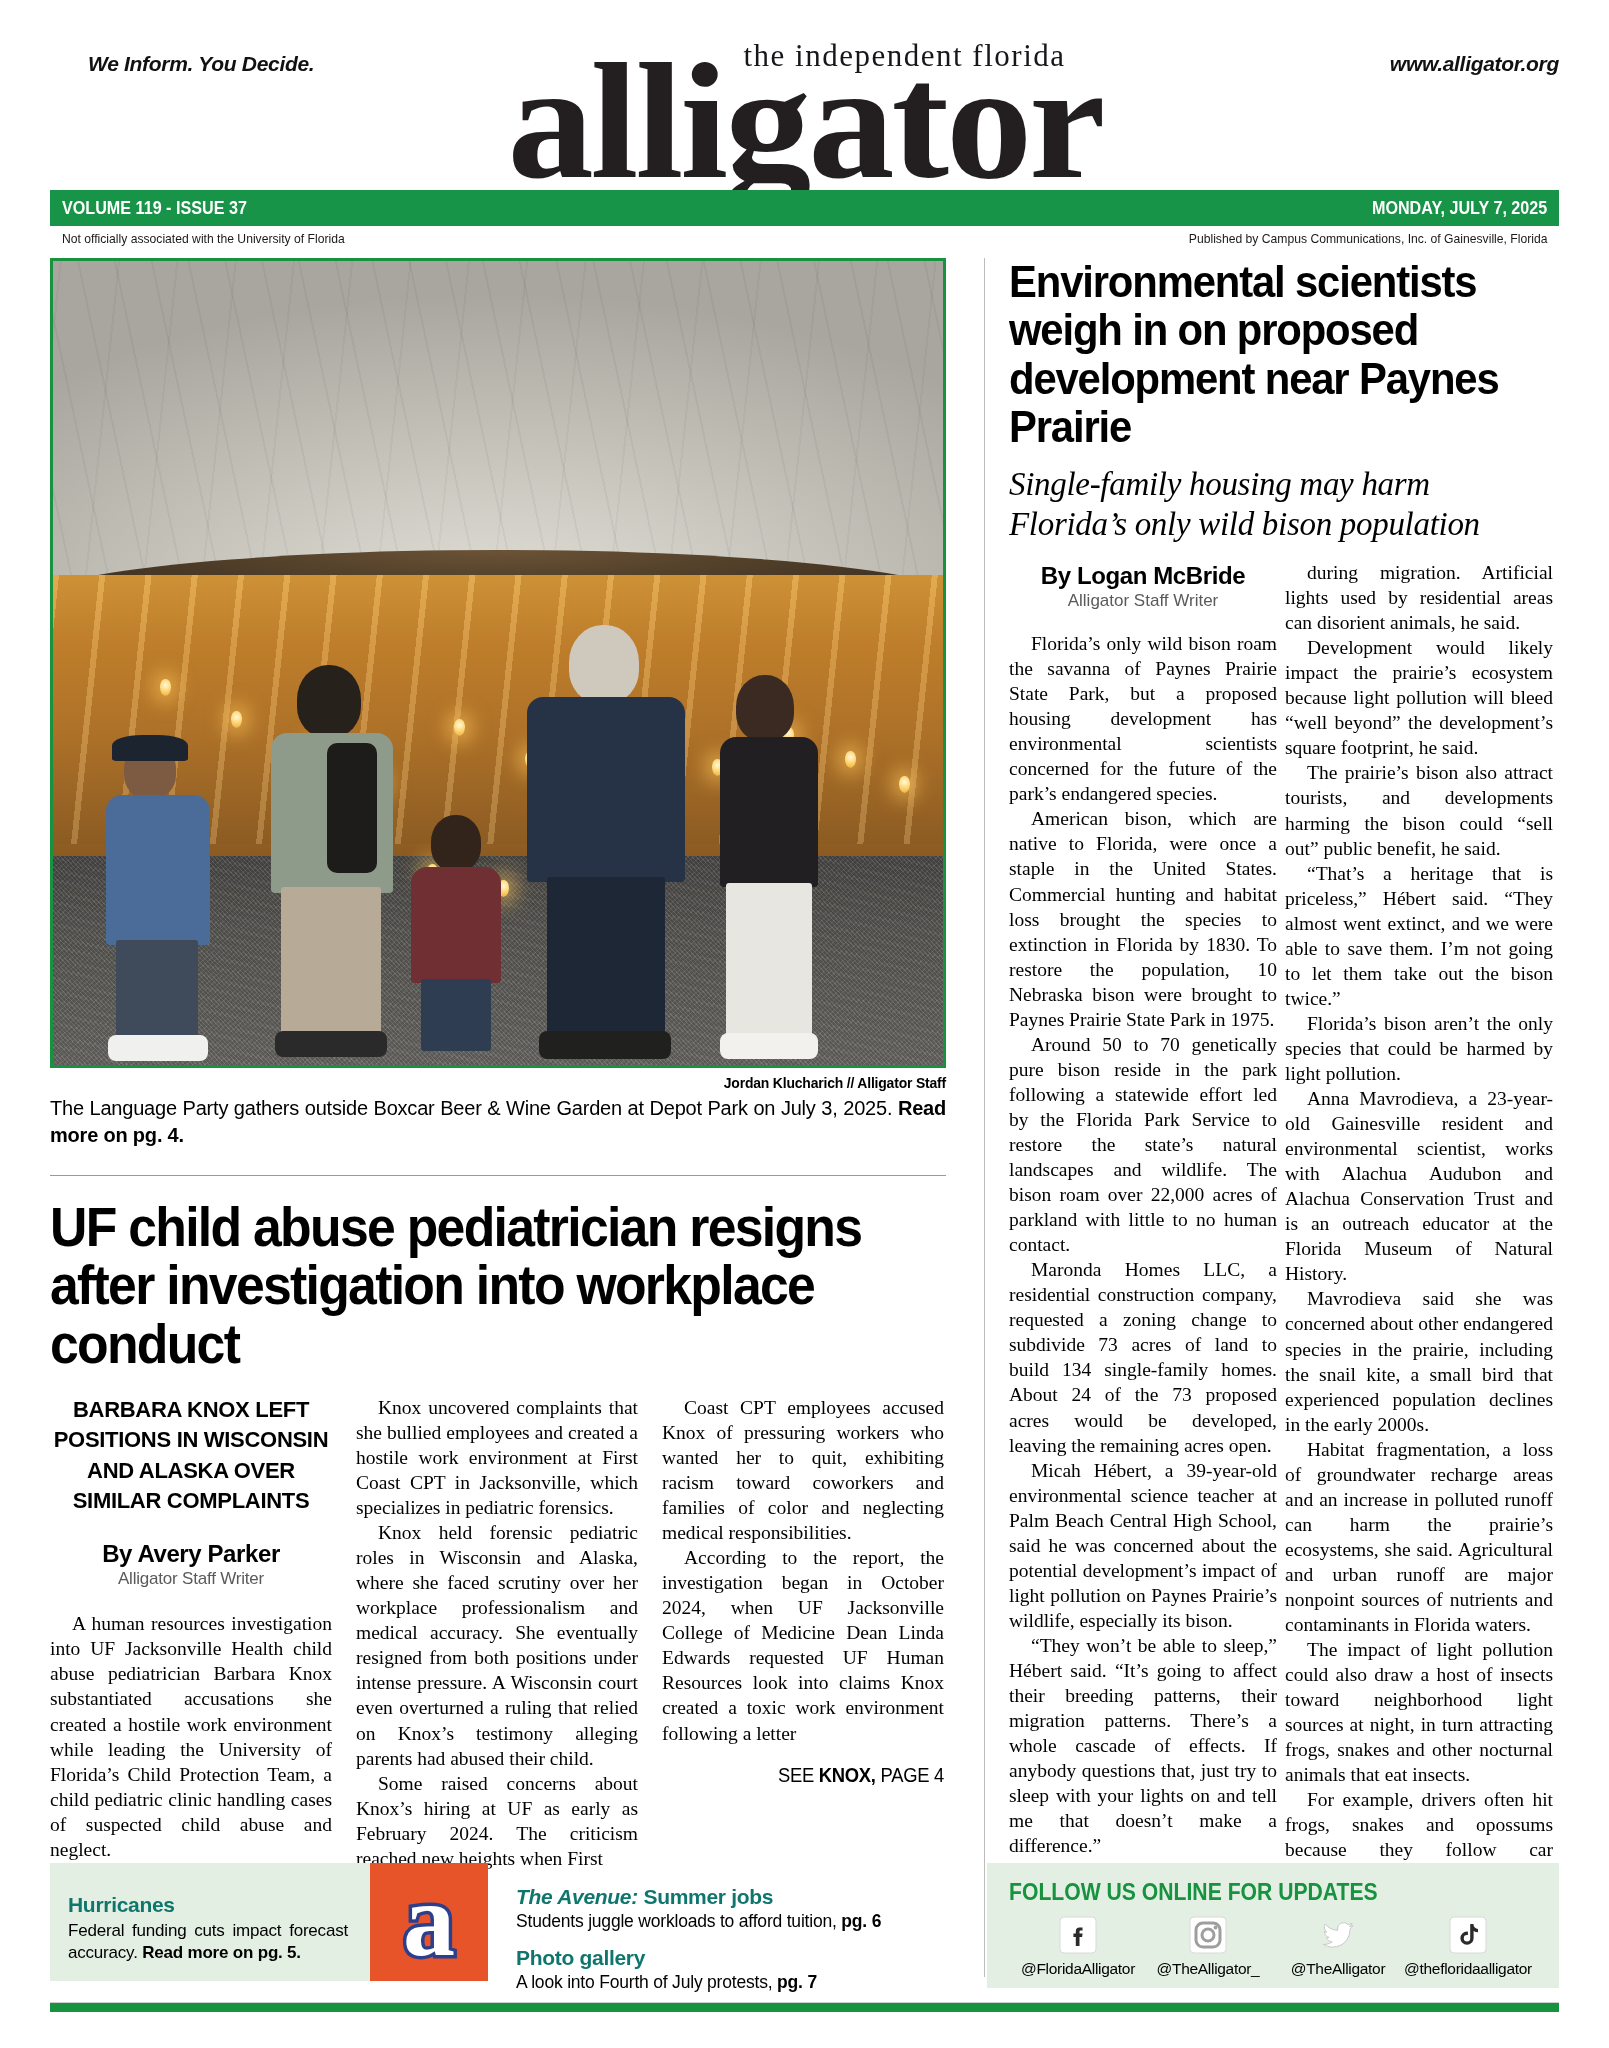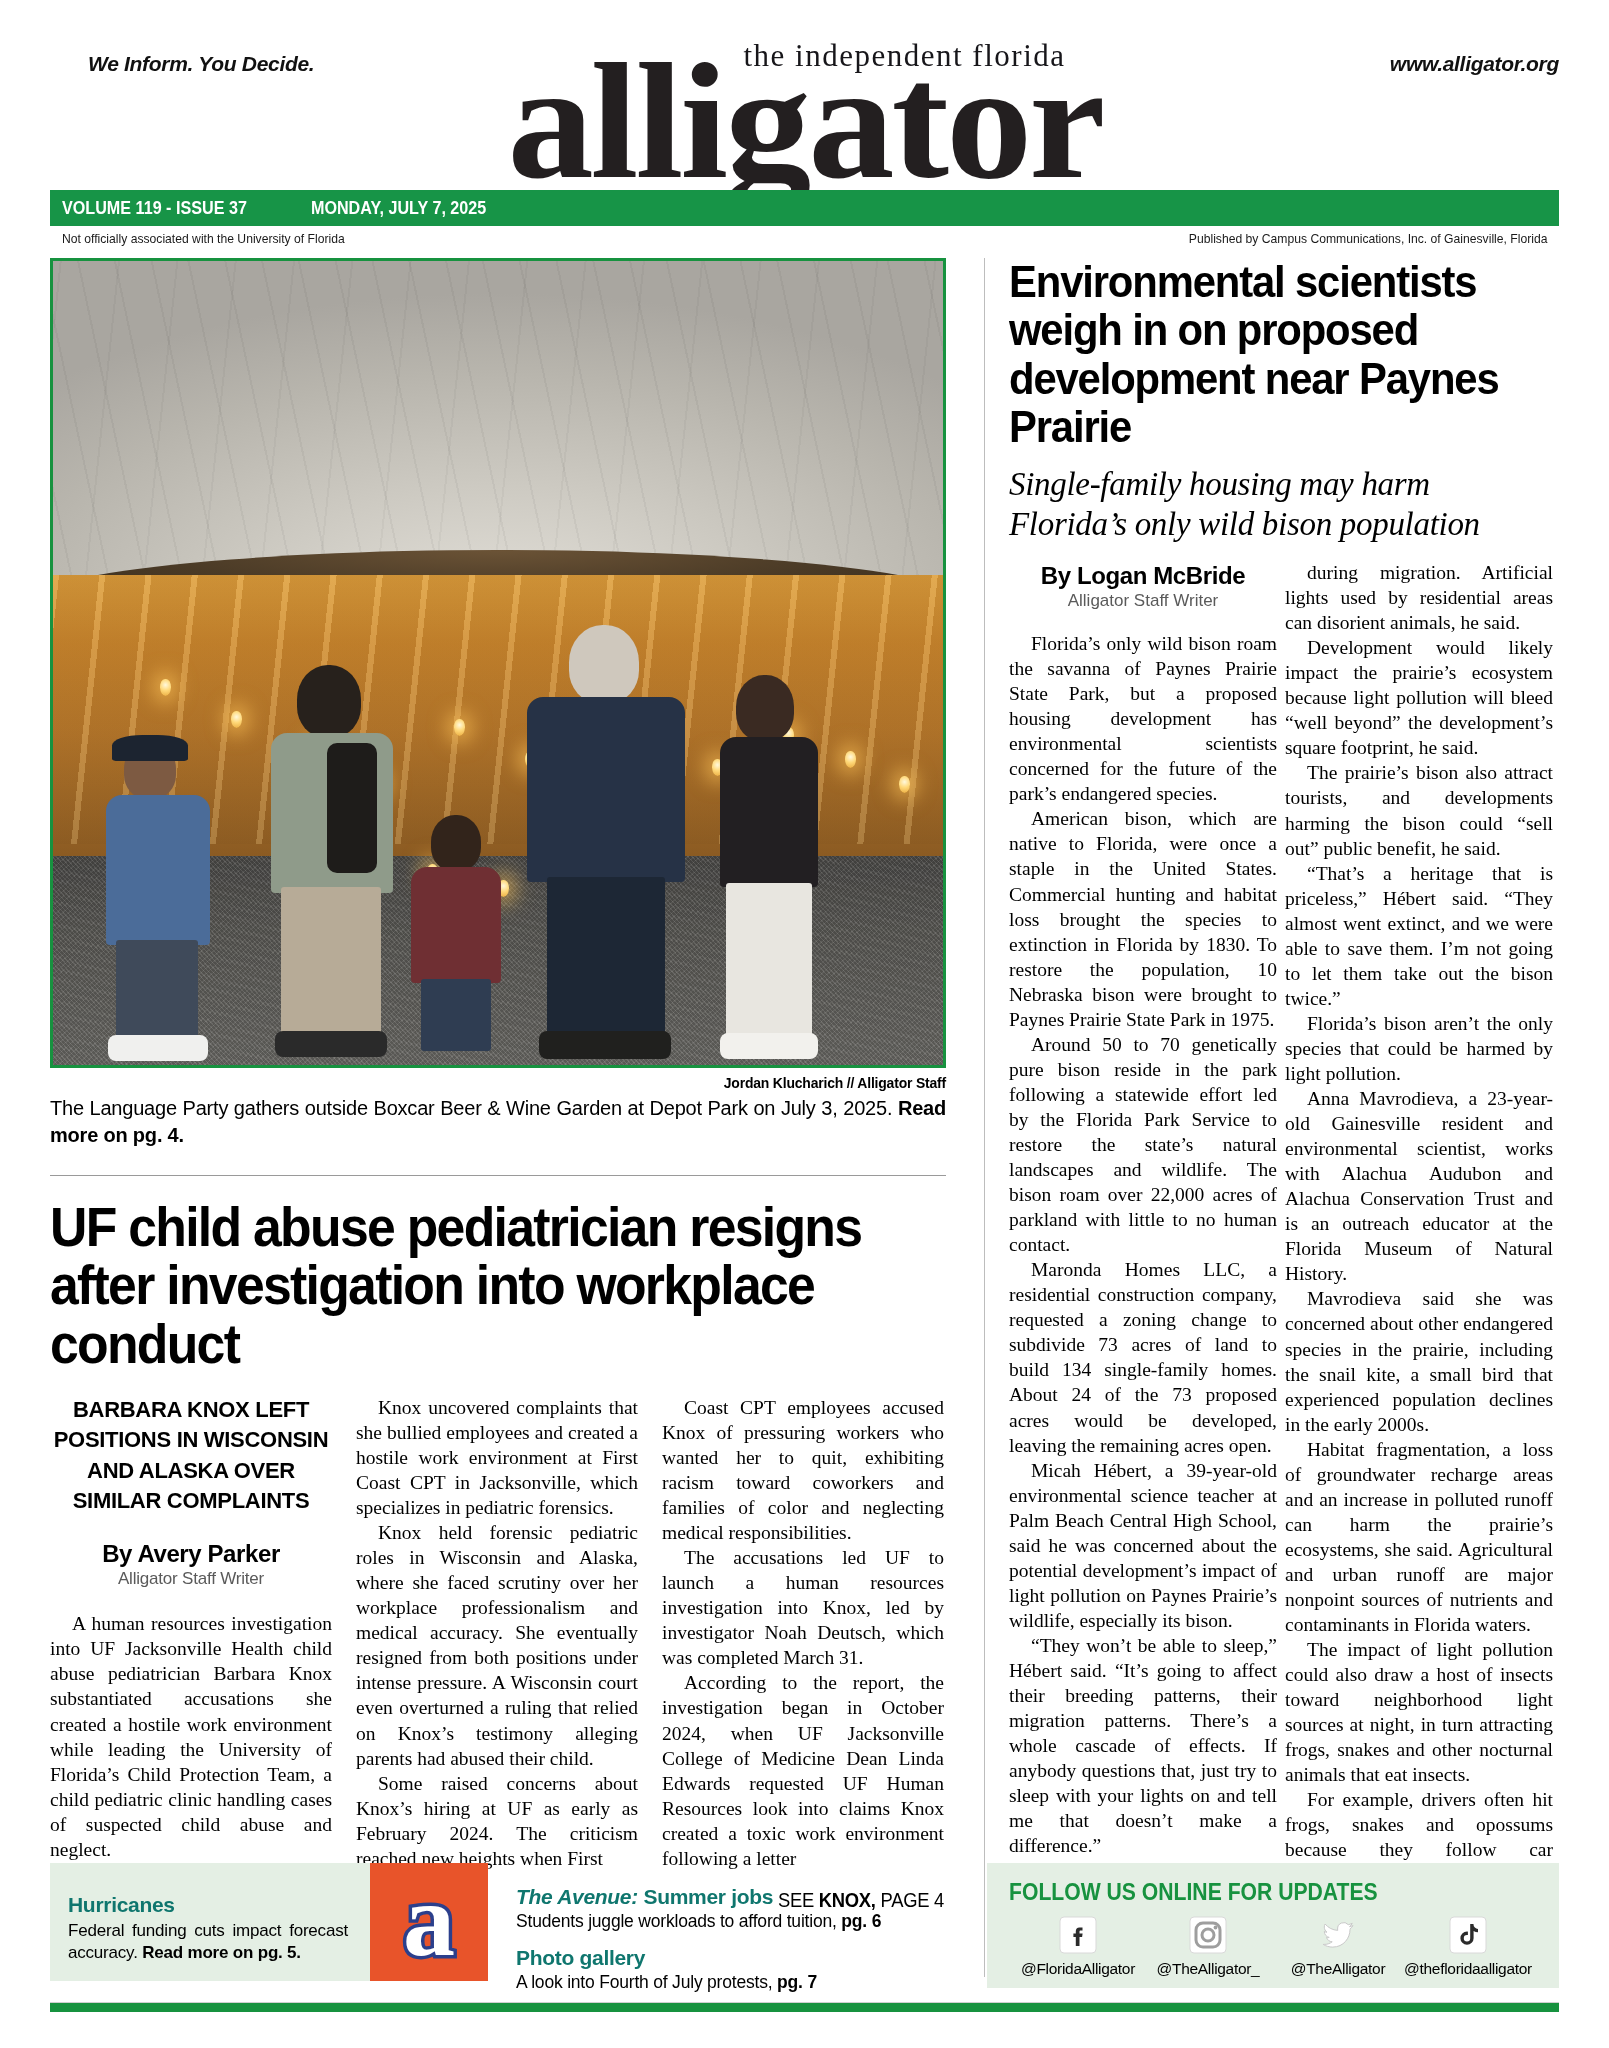--- a/index.html
+++ b/index.html
@@ -77,20 +77,21 @@
     white-space: nowrap;
   }
 
   
   .greenbar {
     position: relative;
     background: #179447;
     height: 36px;
     display: flex;
     align-items: center;
+    justify-content: space-between;
     padding: 12px 12px;
     box-sizing: border-box;
     z-index: 2;
   }
   .greenbar span {
     color: #fff;
     font-family: "Liberation Sans", sans-serif;
     font-weight: 700;
     font-size: 19px;
     letter-spacing: 0px;
@@ -555,21 +556,20 @@
           <div class="body-text">
             <p>Knox uncovered complaints that she bullied employees and created a hostile work environment at First Coast CPT in Jacksonville, which specializes in pediatric forensics.</p>
             <p>Knox held forensic pediatric roles in Wisconsin and Alaska, where she faced scrutiny over her workplace professionalism and medical accuracy. She eventually resigned from both positions under intense pressure. A Wisconsin court even overturned a ruling that relied on Knox’s testimony alleging parents had abused their child.</p>
             <p>Some raised concerns about Knox’s hiring at UF as early as February 2024. The criticism reached new heights when First</p>
           </div>
         </div>
 
         <div class="knox-col c3">
           <div class="body-text">
             <p>Coast CPT employees accused Knox of pressuring workers who wanted her to quit, exhibiting racism toward coworkers and families of color and neglecting medical responsibilities.</p>
-            <p>The accusations led UF to launch a human resources investigation into Knox, led by investigator Noah Deutsch, which was completed March 31.</p>
             <p>According to the report, the investigation began in October 2024, when UF Jacksonville College of Medicine Dean Linda Edwards requested UF Human Resources look into claims Knox created a toxic work environment following a letter</p>
           </div>
           <div class="jump">
             <span>SEE </span><b>KNOX,</b><span> PAGE 4</span>
           </div>
         </div>
       </div>
     </div>
 
     <div class="divider-v"></div>

